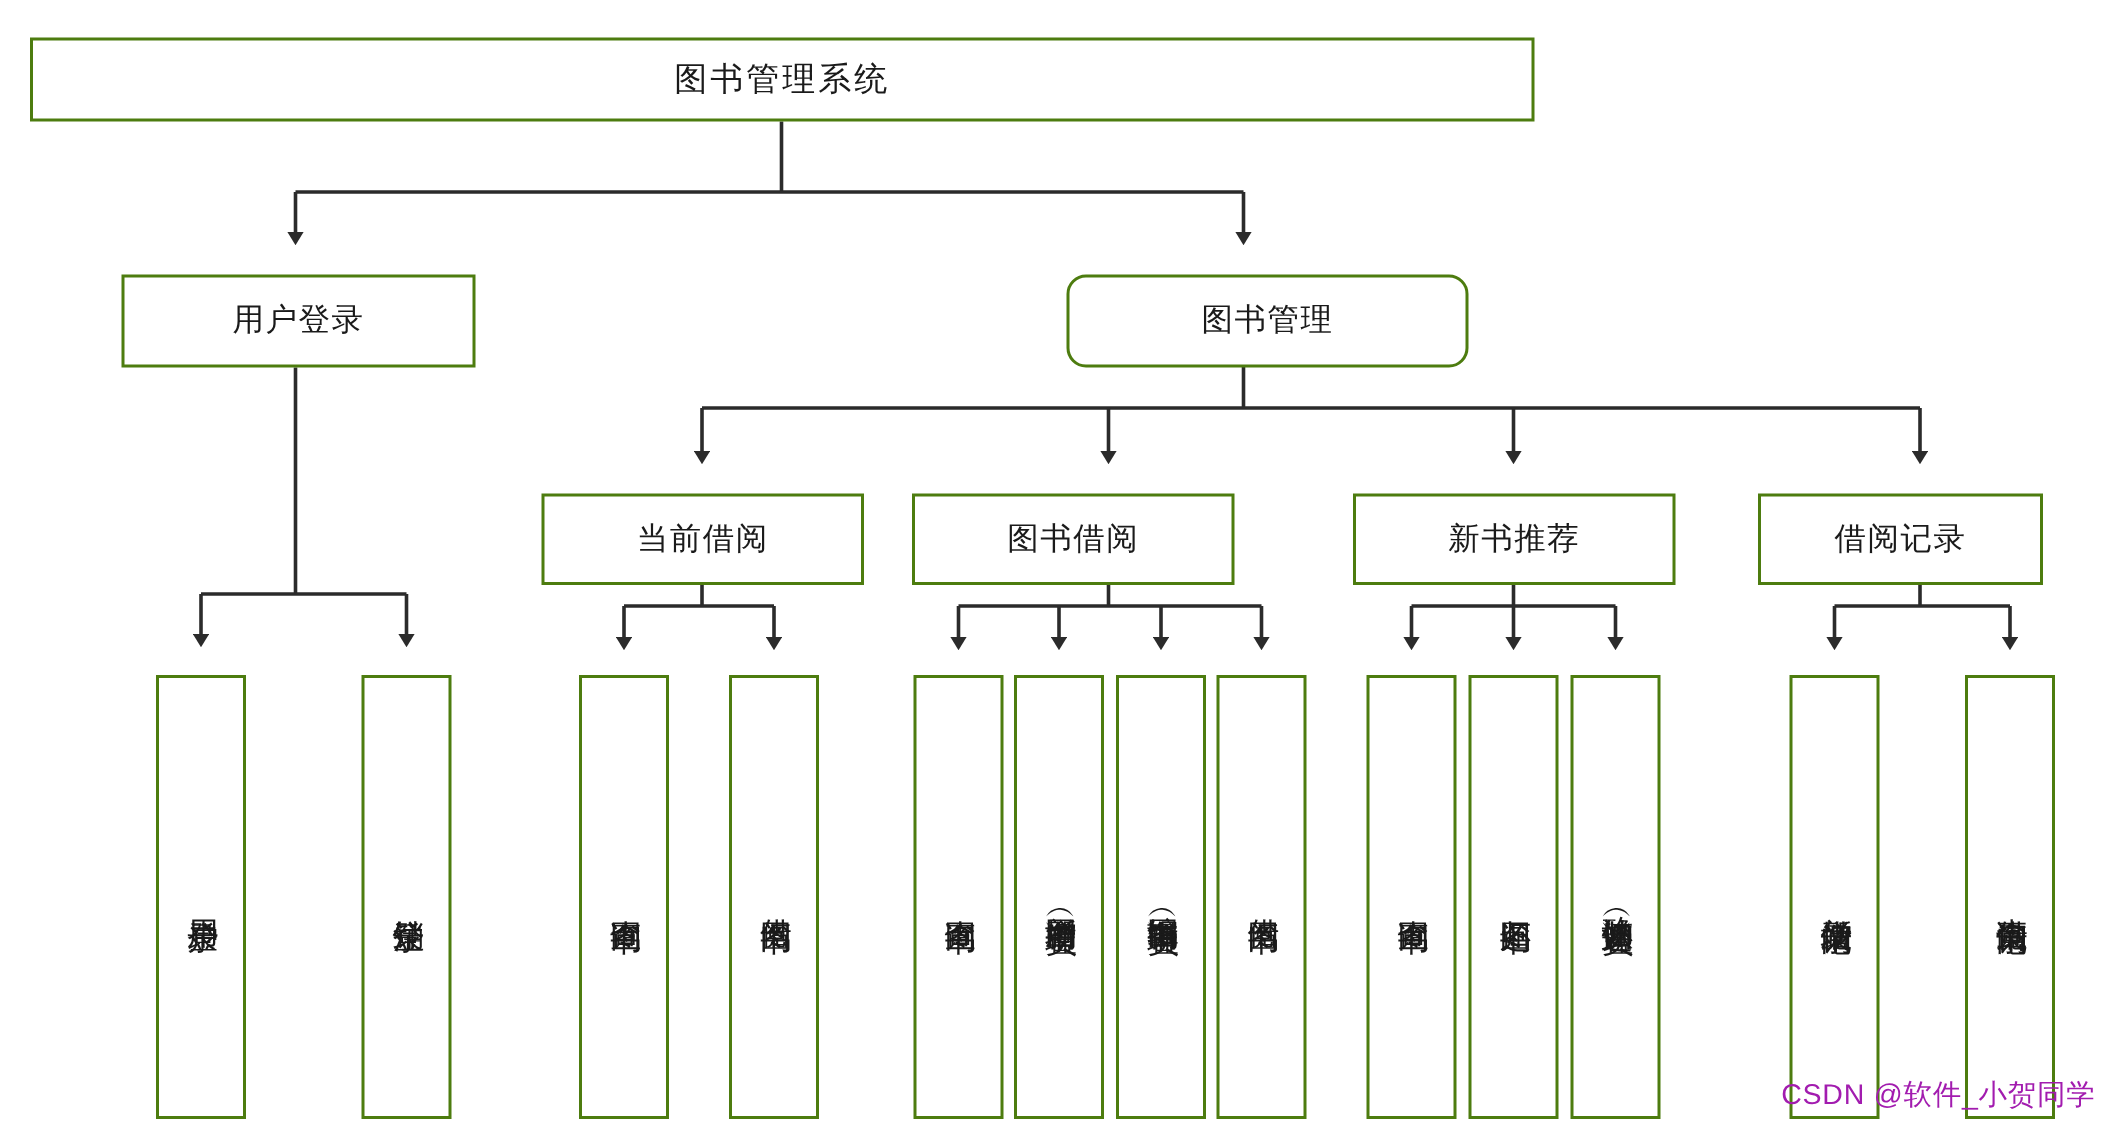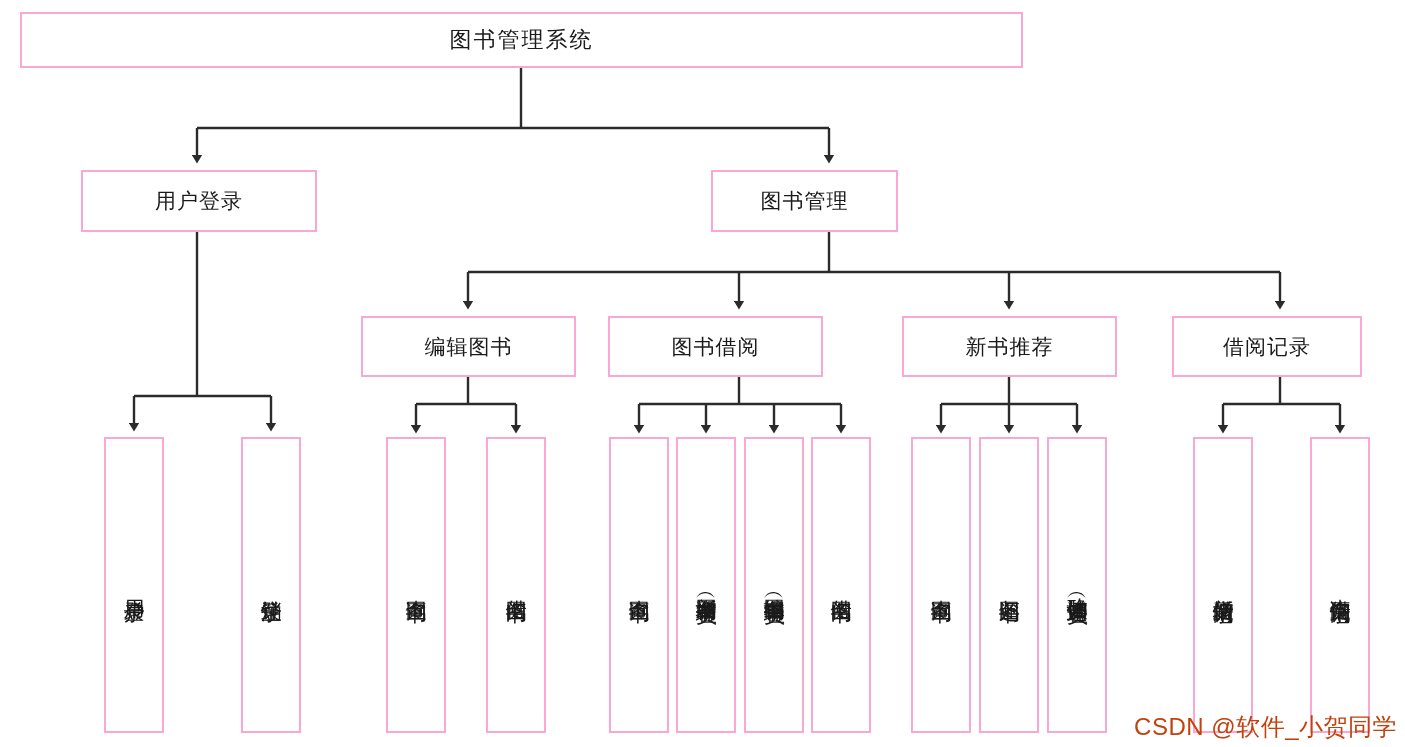--- a/index.html
+++ b/index.html
@@ -22,26 +22,27 @@
     left: 0;
     top: 0;
     width: 1405px;
     height: 747px;
     pointer-events: none;
   }
   .node {
     position: absolute;
     box-sizing: border-box;
     background: #ffffff;
-    border: 2px solid #f9a8d4;
+    border: 2px solid #4d7c0f;
     display: flex;
     align-items: center;
     justify-content: center;
     color: #1a1a1a;
     z-index: 2;
+    margin-top: 13px;
   }
   .node.h {
     font-size: 21px;
     letter-spacing: 1px;
     line-height: 1.2;
   }
   .node.title {
     font-size: 22px;
     letter-spacing: 2px;
   }
@@ -57,22 +58,22 @@
   }
   .node.v .vlabel {
     writing-mode: vertical-rl;
     text-orientation: upright;
     white-space: nowrap;
   }
   .watermark {
     position: absolute;
     right: 8px;
     bottom: 4px;
-    font-size: 24px;
-    color: #c2410c;
+    font-size: 19px;
+    color: #a21caf;
     letter-spacing: 0.5px;
     z-index: 3;
     white-space: nowrap;
   }
 </style>
 </head>
 <body>
 
 <div id="canvas">
 
@@ -126,34 +127,34 @@
     </g>
   </svg>
 
   <div class="node title" style="left:20px; top:12px; width:1003px; height:56px;">
     <span>图书管理系统</span>
   </div>
 
   <div class="node h" style="left:81px; top:170px; width:236px; height:62px;">
     <span>用户登录</span>
   </div>
-  <div class="node h" style="left:711px; top:170px; width:187px; height:62px;">
+  <div class="node h" style="left:711px; top:170px; width:268px; height:62px;border-radius:13px;">
     <span>图书管理</span>
   </div>
 
   <div class="node h" style="left:361px; top:316px; width:215px; height:61px;">
-    <span>编辑图书</span>
+    <span>当前借阅</span>
   </div>
   <div class="node h" style="left:608px; top:316px; width:215px; height:61px;">
     <span>图书借阅</span>
   </div>
   <div class="node h" style="left:902px; top:316px; width:215px; height:61px;">
     <span>新书推荐</span>
   </div>
-  <div class="node h" style="left:1172px; top:316px; width:190px; height:61px;">
+  <div class="node h" style="left:1172px; top:316px; width:190px; height:61px;font-family:Liberation Serif, serif;">
     <span>借阅记录</span>
   </div>
 
   <div class="node v" style="left:104px; top:437px; width:60px; height:296px;">
     <span class="vlabel">用户登录</span>
   </div>
   <div class="node v" style="left:241px; top:437px; width:60px; height:296px;">
     <span class="vlabel">注销登录</span>
   </div>
 

